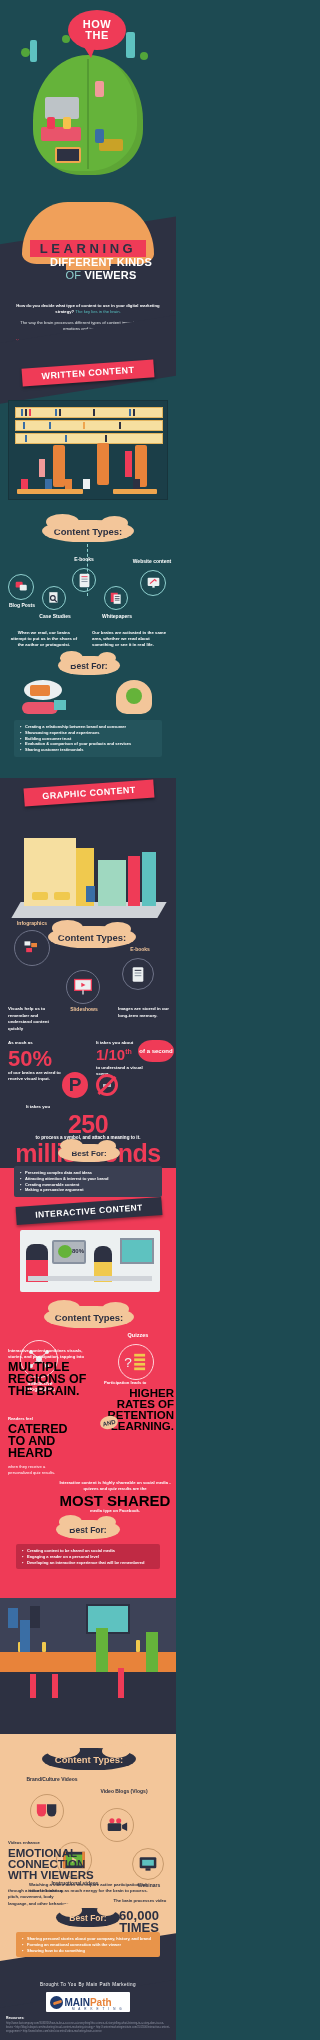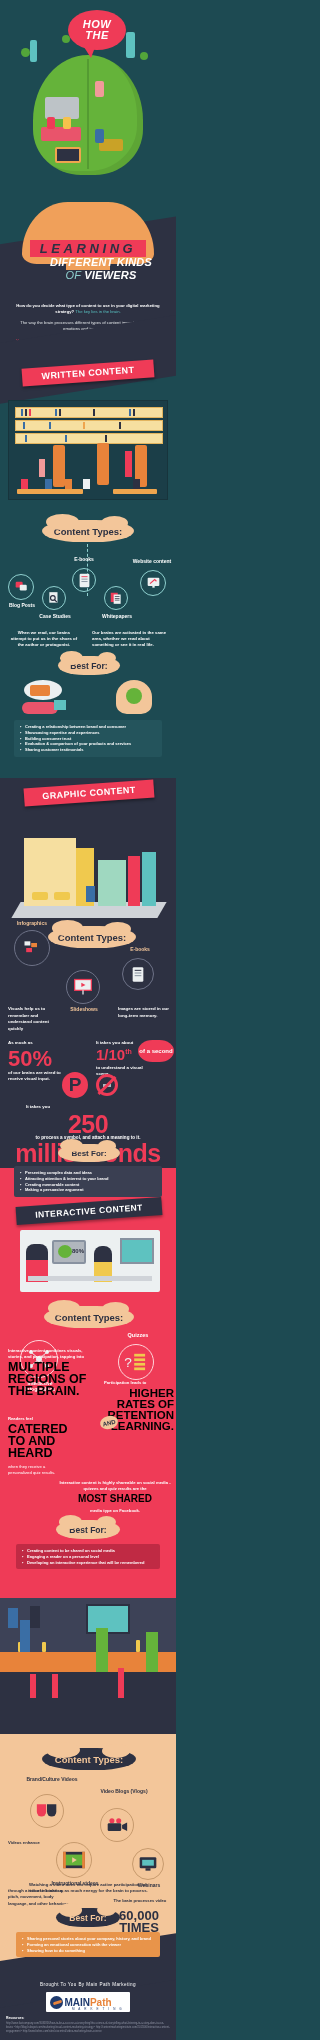--- a/index.html
+++ b/index.html
@@ -35,21 +35,21 @@
   .bestbox li { position:relative; padding-left:5px; line-height:1.45; }
   .bestbox li::before { content:"•"; position:absolute; left:0; }
   .circ {
     position:absolute; border-radius:50%;
     display:flex; align-items:center; justify-content:center;
   }
   .lbl { position:absolute; text-align:center; }
   .dash { position:absolute; }
 
   
-  #hero { top:0; height:300px; background:#1d4a52; overflow:hidden;font-style:italic; }
+  #hero { top:0; height:300px; background:#1d4a52; overflow:hidden; }
   #hero .slant {
     position:absolute; left:-20px; bottom:-40px; width:230px; height:110px;
     background:#2d3142; transform:rotate(-9deg);
   }
   .palm { position:absolute; left:22px; top:170px; width:132px; height:95px; }
   .palm .palmbase{ position:absolute; left:0; top:32px; width:132px; height:62px;
       background:#f0a05a; border-radius:62px 62px 20px 20px/70px 70px 14px 14px;}
   .palm .wr{ position:absolute; left:44px; top:78px; width:44px; height:22px; background:#f0a05a;}
   .brain { position:absolute; left:33px; top:55px; width:110px; height:120px;
       background:#65b33a; border-radius:55% 55% 48% 48%/60% 60% 42% 42%;
@@ -441,21 +441,21 @@
 
     <div class="smallwhite" style="left:104px;top:212px;width:66px;font-size:4.2px;line-height:1.4;">Participation leads to</div>
     <div class="bigwhite" style="left:100px;top:220px;width:74px;font-size:11.5px;text-align:right;">HIGHER RATES OF RETENTION LEARNING.</div>
     <div class="andtag" style="left:100px;top:248px;width:18px;height:13px;font-size:6px;">AND</div>
 
     <div class="smallwhite" style="left:8px;top:248px;width:70px;font-size:4.2px;line-height:1.4;">Readers feel</div>
     <div class="bigwhite" style="left:8px;top:256px;width:70px;font-size:12.5px;">CATERED TO AND HEARD</div>
     <div class="smallwhite" style="left:8px;top:296px;width:50px;font-size:4.2px;line-height:1.5;font-weight:normal;">when they receive a personalized quiz results.</div>
 
     <div class="smallwhite" style="left:58px;top:312px;width:114px;font-size:4.2px;line-height:1.45;text-align:center;">Interactive content is highly shareable on social media - quizzes and quiz results are the</div>
-    <div class="bigwhite" style="left:58px;top:326px;width:114px;font-size:10px;text-align:center;">MOST SHARED</div>
+    <div class="bigwhite" style="left:58px;top:326px;width:114px;font-size:15px;text-align:center;">MOST SHARED</div>
     <div class="smallwhite" style="left:58px;top:340px;width:114px;font-size:4.2px;text-align:center;">media type on Facebook.</div>
 
     <div class="cloud" style="left:56px;top:352px;width:64px;height:19px;font-size:8.5px;">Best For:</div>
 
     <div class="bestbox" style="left:16px;top:376px;width:144px;background:#c02a44;padding:4px 6px;">
       <ul>
         <li style="font-size:4px;color:#fff;font-weight:bold;">Creating content to be shared on social media</li>
         <li style="font-size:4px;color:#fff;font-weight:bold;">Engaging a reader on a personal level</li>
         <li style="font-size:4px;color:#fff;font-weight:bold;">Developing an interactive experience that will be remembered</li>
       </ul>
@@ -517,20 +517,21 @@
     <div class="circ" style="left:132px;top:250px;width:32px;height:32px;border:1px solid #c79a6d;">
       <svg width="20" height="18" viewBox="0 0 24 20">
         <rect x="2" y="2" width="20" height="13" rx="1.5" fill="#2d3142"></rect>
         <rect x="5" y="5" width="14" height="7" fill="#5ec2c0"></rect>
         <rect x="9" y="15" width="6" height="3" fill="#2d3142"></rect>
       </svg>
     </div>
     <div class="lbl" style="left:126px;top:284px;width:46px;font-size:5px;color:#2d3142;font-weight:bold;text-align:center;">Webinars</div>
 
     <div class="smalldark" style="left:8px;top:242px;width:60px;font-size:4.2px;font-weight:bold;">Videos enhance</div>
+    <div class="bigdark" style="left:8px;top:250px;width:86px;font-size:11.5px;">EMOTIONAL CONNECTION WITH VIEWERS</div>
     <div class="smalldark" style="left:8px;top:290px;width:62px;font-size:4.2px;font-weight:bold;line-height:1.5;">through a mix of intonation, pitch, movement, body language, and other behaviors.</div>
 
     <div class="smalldark" style="left:112px;top:300px;width:56px;font-size:4.2px;font-weight:bold;text-align:center;line-height:1.4;">The brain processes video</div>
     <div class="bigdark" style="left:108px;top:312px;width:62px;font-size:13px;text-align:center;">60,000 TIMES FASTER</div>
     <div class="smalldark" style="left:108px;top:352px;width:62px;font-size:4.2px;font-weight:bold;text-align:right;">than text.</div>
   </div>
 
   <div style="position:absolute;left:28px;top:1882px;width:120px;font-size:4.3px;color:#2d3142;font-weight:bold;text-align:center;line-height:1.5;">Watching a video does not require active participation, so it doesn't take up as much energy for the brain to process.</div>
 
   <div class="cloud" style="left:56px;top:1908px;width:64px;height:19px;font-size:8.5px;background:#2d3142;color:#f3c69a;">

